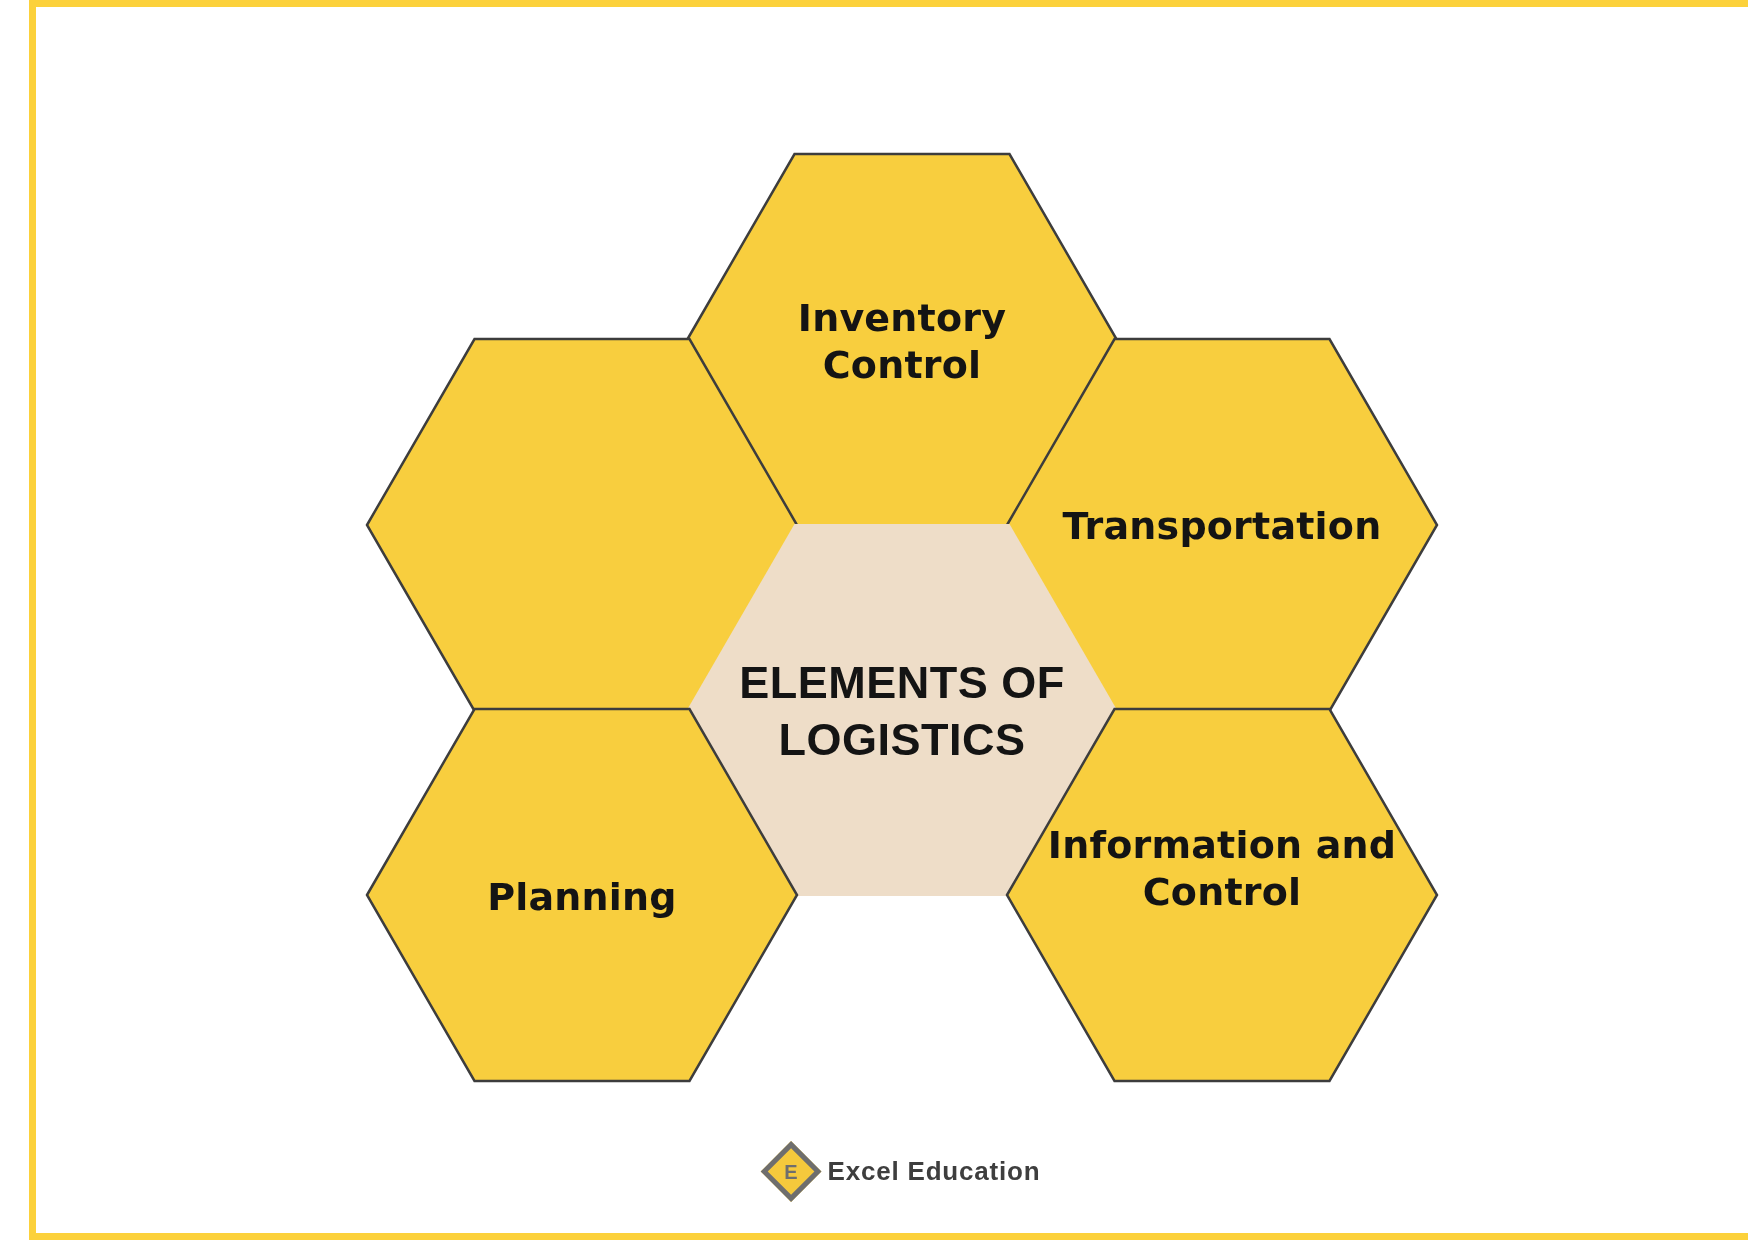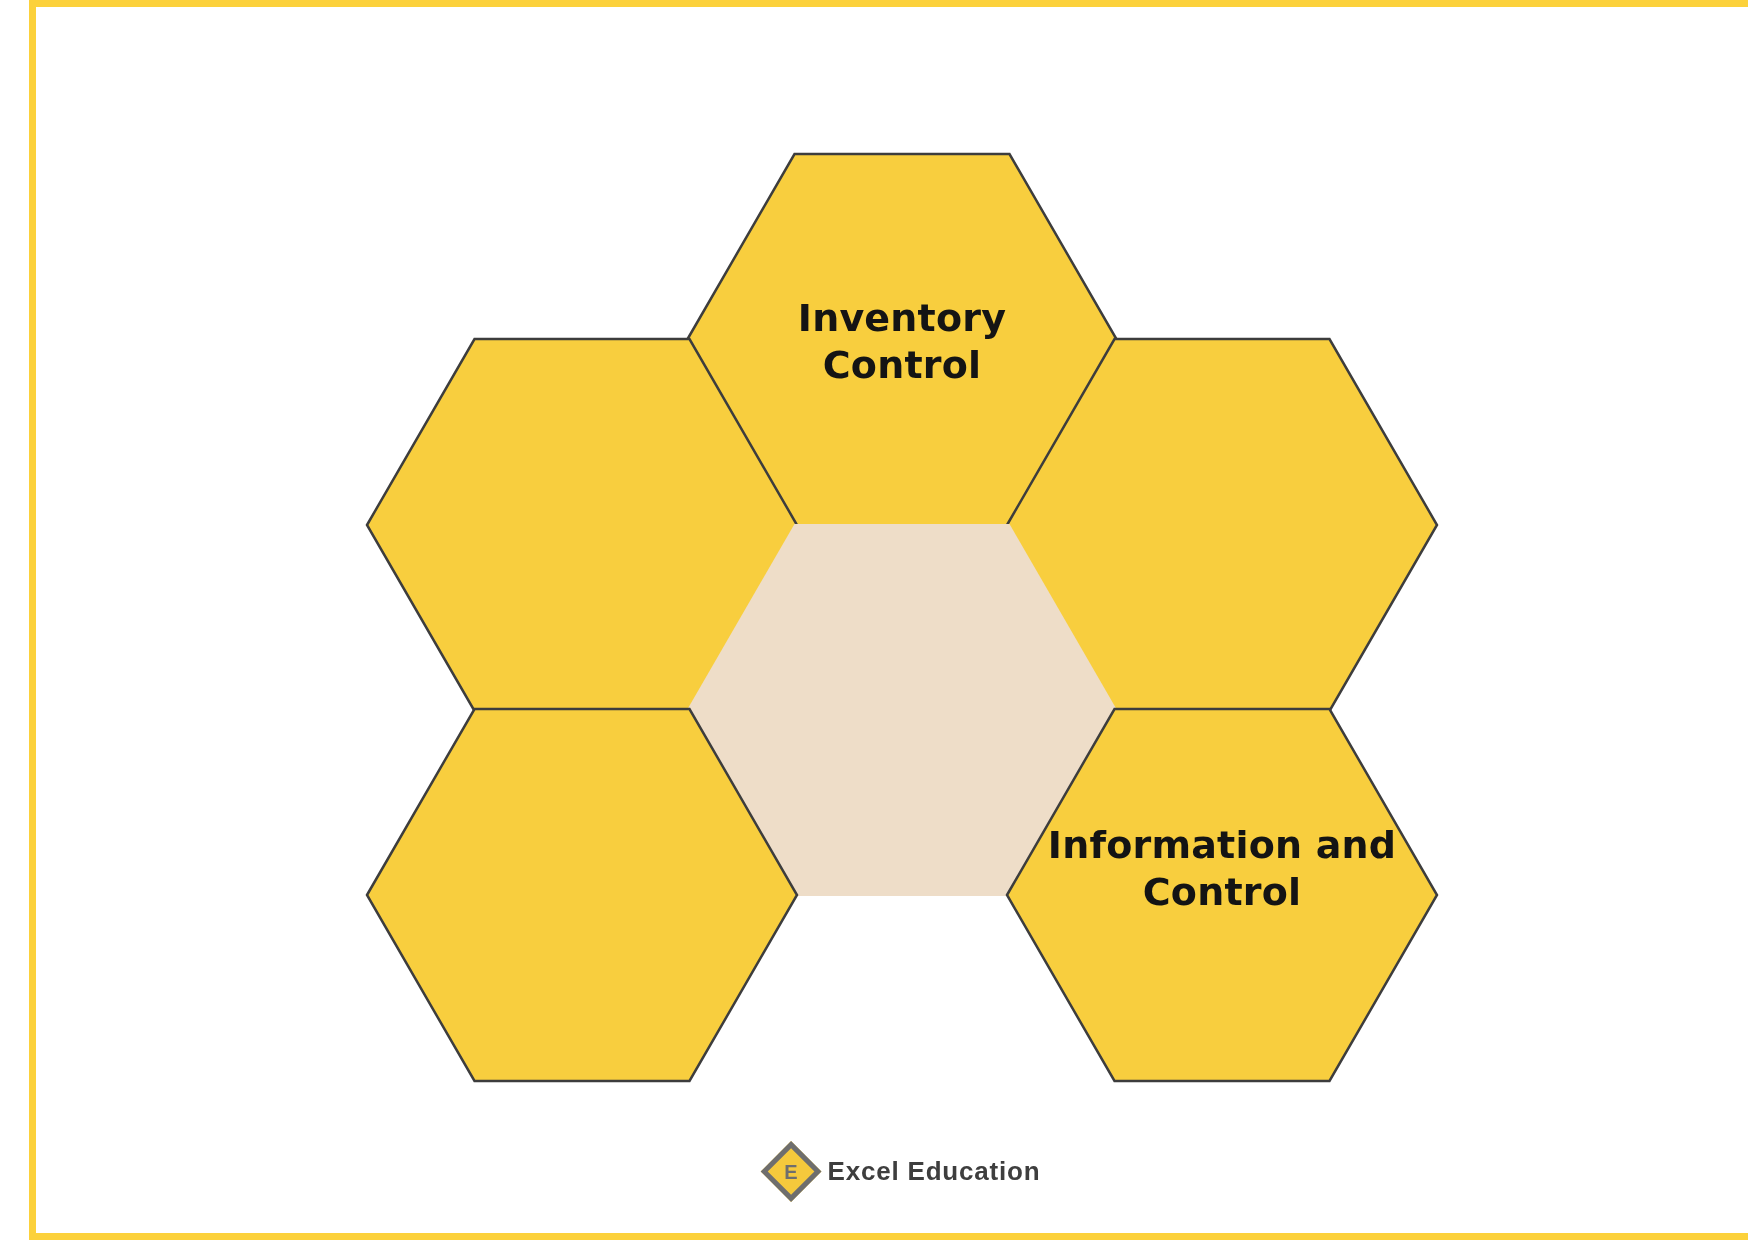--- a/index.html
+++ b/index.html
@@ -115,25 +115,29 @@
 
     <polygon class="hex--yellow" points="338,895 445.5,709 660.5,709 768,895 660.5,1081 445.5,1081" fill="#f8ce3e"></polygon>
 
     <polygon class="hex--yellow" points="978,895 1085.5,709 1300.5,709 1408,895 1300.5,1081 1085.5,1081" fill="#f8ce3e"></polygon>
   </svg>
 
   <div class="hex-label" style="left:873px; top:342px;">Inventory
 Control</div>
 
 
+  <div class="hex-label" style="left:1193px; top:527px;">Transportation</div>
 
+  <div class="hex-label" style="left:553px; top:898px;">Planning</div>
 
   <div class="hex-label" style="left:1193px; top:869px;">Information and
 Control</div>
 
+  <div class="diagram-title" style="left:873px; top:711px;">ELEMENTS OF
+LOGISTICS</div>
 
   <div class="footer">
     <div class="logo-diamond-box">
       <div class="logo-diamond">
         <span class="logo-letter">E</span>
       </div>
     </div>
     <span class="brand-text">Excel Education</span>
   </div>
 

